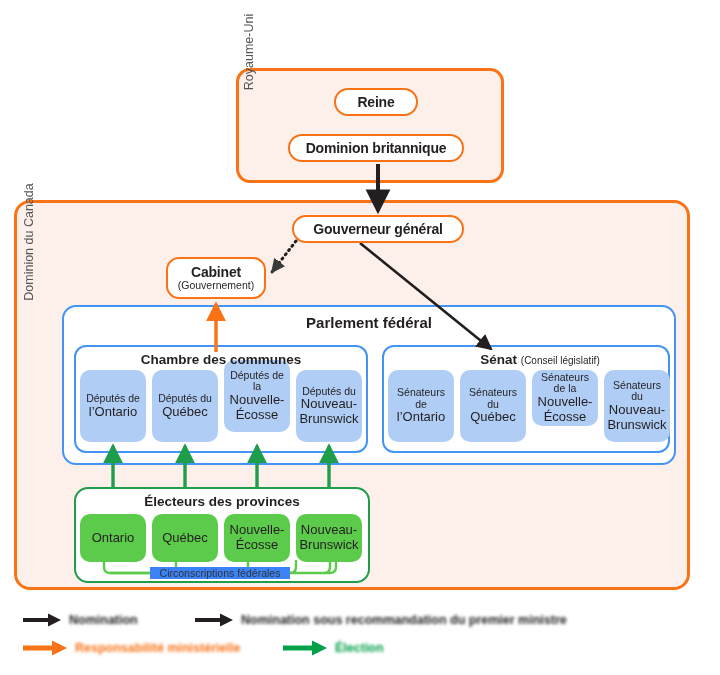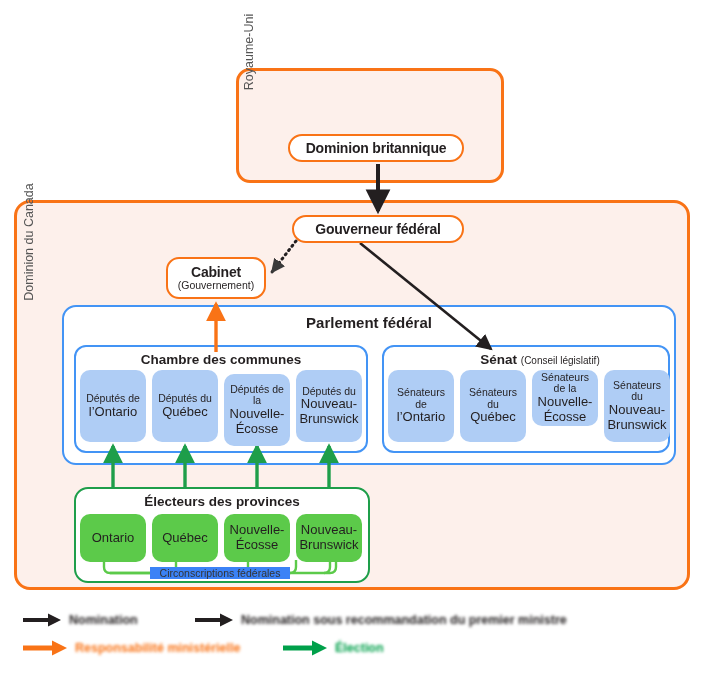--- a/index.html
+++ b/index.html
@@ -247,30 +247,33 @@
   .lg-green .ltext  { color: #00A04A; }
 </style>
 </head>
 <body>
 
 <div id="stage">
 
   <div id="uk-box"></div>
   <div id="uk-label">Royaume-Uni</div>
 
+  <div class="pill" style="left:334px; top:88px; width:84px; height:28px;">
+    <span class="main">Reine</span>
+  </div>
 
   <div class="pill" style="left:288px; top:134px; width:176px; height:28px;">
     <span class="main">Dominion britannique</span>
   </div>
 
   <div id="canada-box"></div>
   <div id="canada-label">Dominion du Canada</div>
 
   <div class="pill" style="left:292px; top:215px; width:172px; height:28px;">
-    <span class="main">Gouverneur fédéral</span>
+    <span class="main">Gouverneur général</span>
   </div>
 
   <div class="pill" style="left:166px; top:257px; width:100px; height:42px; border-radius:13px;">
     <span class="main">Cabinet</span>
     <span class="sub">(Gouvernement)</span>
   </div>
 
   <div id="parlement-box"></div>
   <div id="parlement-title">Parlement fédéral</div>
 
@@ -278,21 +281,21 @@
   <div id="commons-title" class="chamber-title">Chambre des communes</div>
 
   <div class="member-box" style="left:80px; top:370px; width:66px; height:72px;">
     <span class="t1">Députés de</span>
     <span class="t2">l’Ontario</span>
   </div>
   <div class="member-box" style="left:152px; top:370px; width:66px; height:72px;">
     <span class="t1">Députés du</span>
     <span class="t2">Québec</span>
   </div>
-  <div class="member-box" style="left:224px; top:374px; width:66px; height:72px;">
+  <div class="member-box" style="left:224px; top:360px; width:66px; height:72px;">
     <span class="t1">Députés de la</span>
     <span class="t2">Nouvelle-Écosse</span>
   </div>
   <div class="member-box" style="left:296px; top:370px; width:66px; height:72px;">
     <span class="t1">Députés du</span>
     <span class="t2">Nouveau-Brunswick</span>
   </div>
 
   <div id="senate-box" class="chamber-box"></div>
   <div id="senate-title" class="chamber-title">

